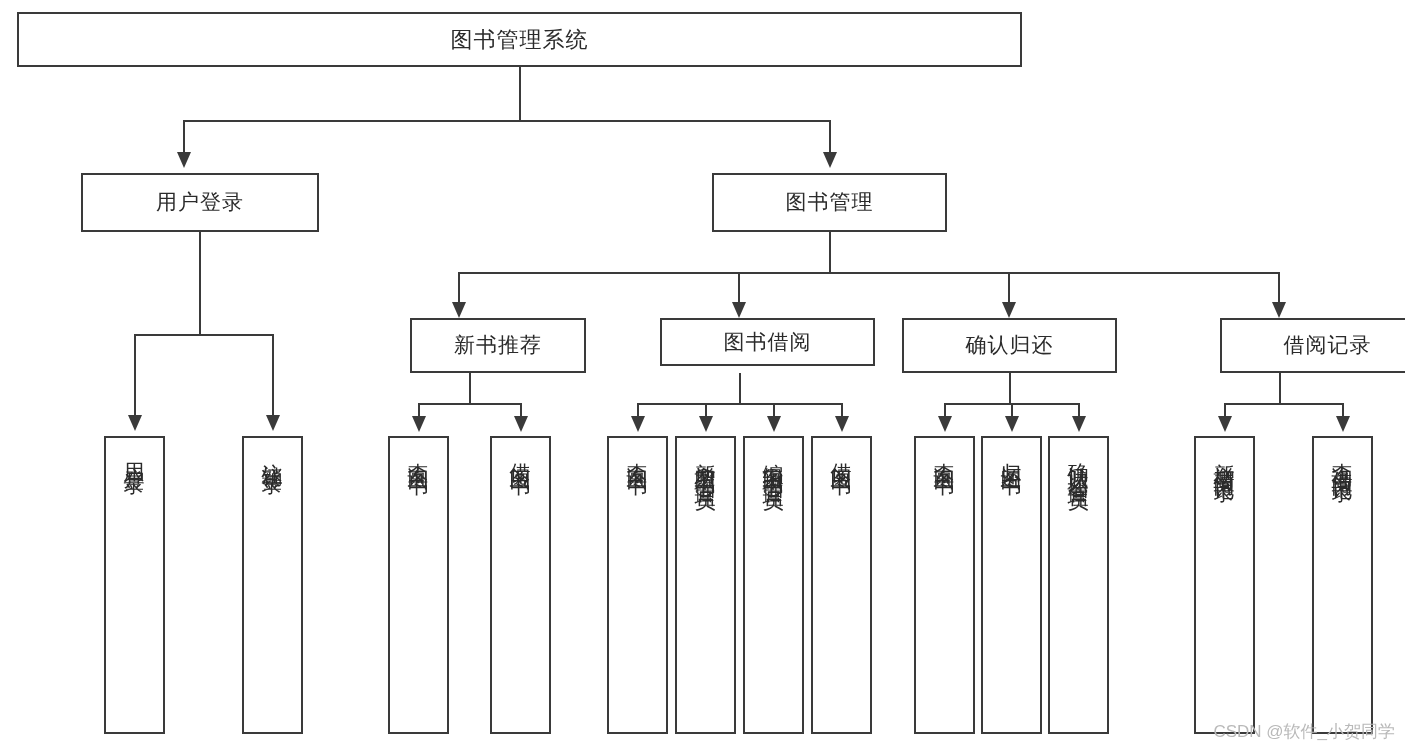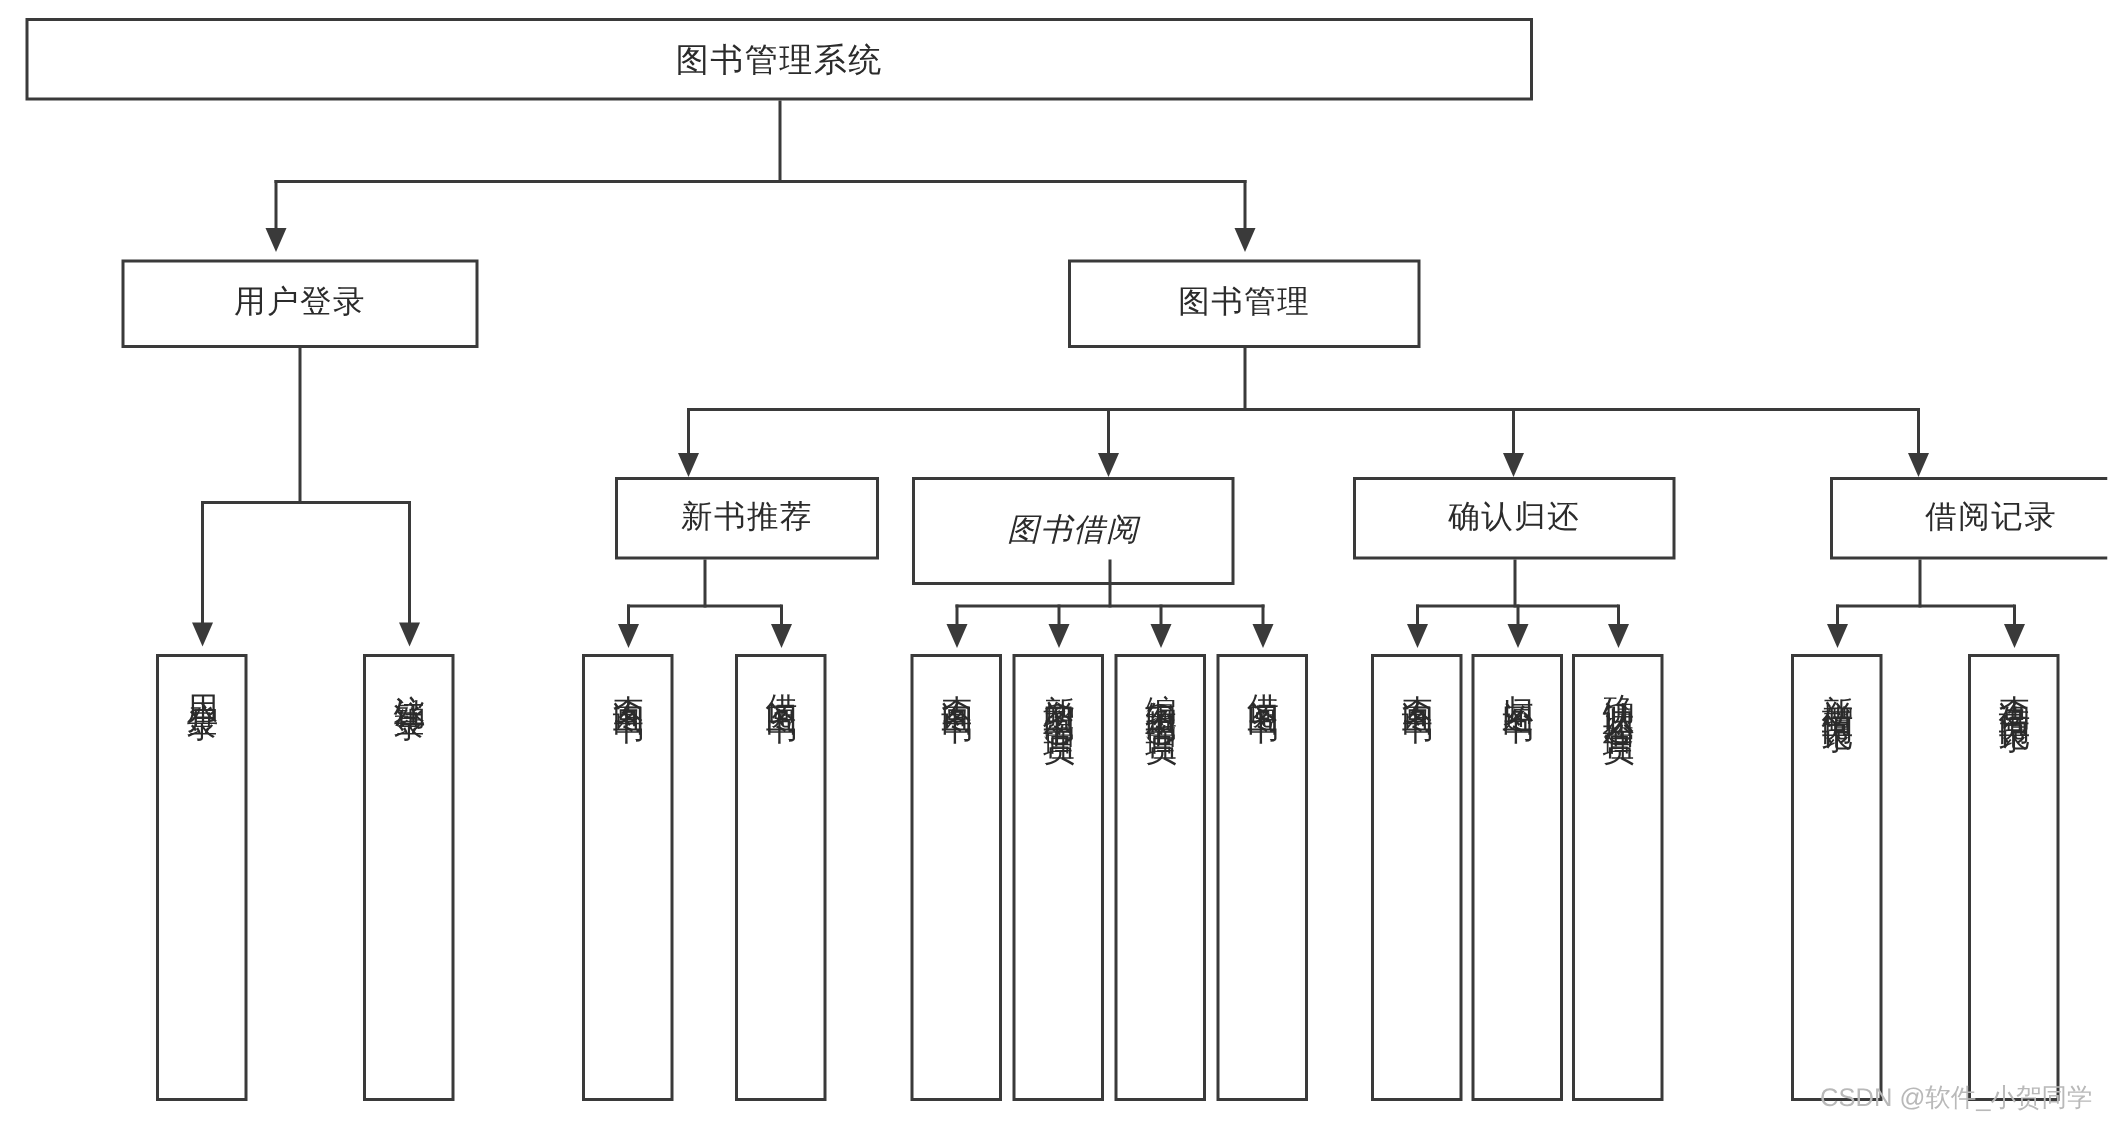--- a/index.html
+++ b/index.html
@@ -109,21 +109,21 @@
   <div class="vline" style="left:738px;top:272px;height:31px;"></div>
   <div class="arrow" style="left:732px;top:302px;"></div>
   <div class="vline" style="left:1008px;top:272px;height:31px;"></div>
   <div class="arrow" style="left:1002px;top:302px;"></div>
   <div class="vline" style="left:1278px;top:272px;height:31px;"></div>
   <div class="arrow" style="left:1272px;top:302px;"></div>
 
   <div class="node lvl3" style="left:362px;top:318px;width:176px;height:55px;margin-left:48px;">
     <span class="label">新书推荐</span>
   </div>
-  <div class="node lvl3" style="left:608px;top:318px;width:215px;height:72px;font-style:italic;">
+  <div class="node lvl3" style="left:660px;top:318px;width:215px;height:48px;">
     <span class="label">图书借阅</span>
   </div>
   <div class="node lvl3" style="left:902px;top:318px;width:215px;height:55px;">
     <span class="label">确认归还</span>
   </div>
   <div class="node lvl3" style="left:1172px;top:318px;width:215px;height:55px;margin-left:48px;">
     <span class="label">借阅记录</span>
   </div>
 
   <div class="vline" style="left:469px;top:373px;height:32px;"></div>

